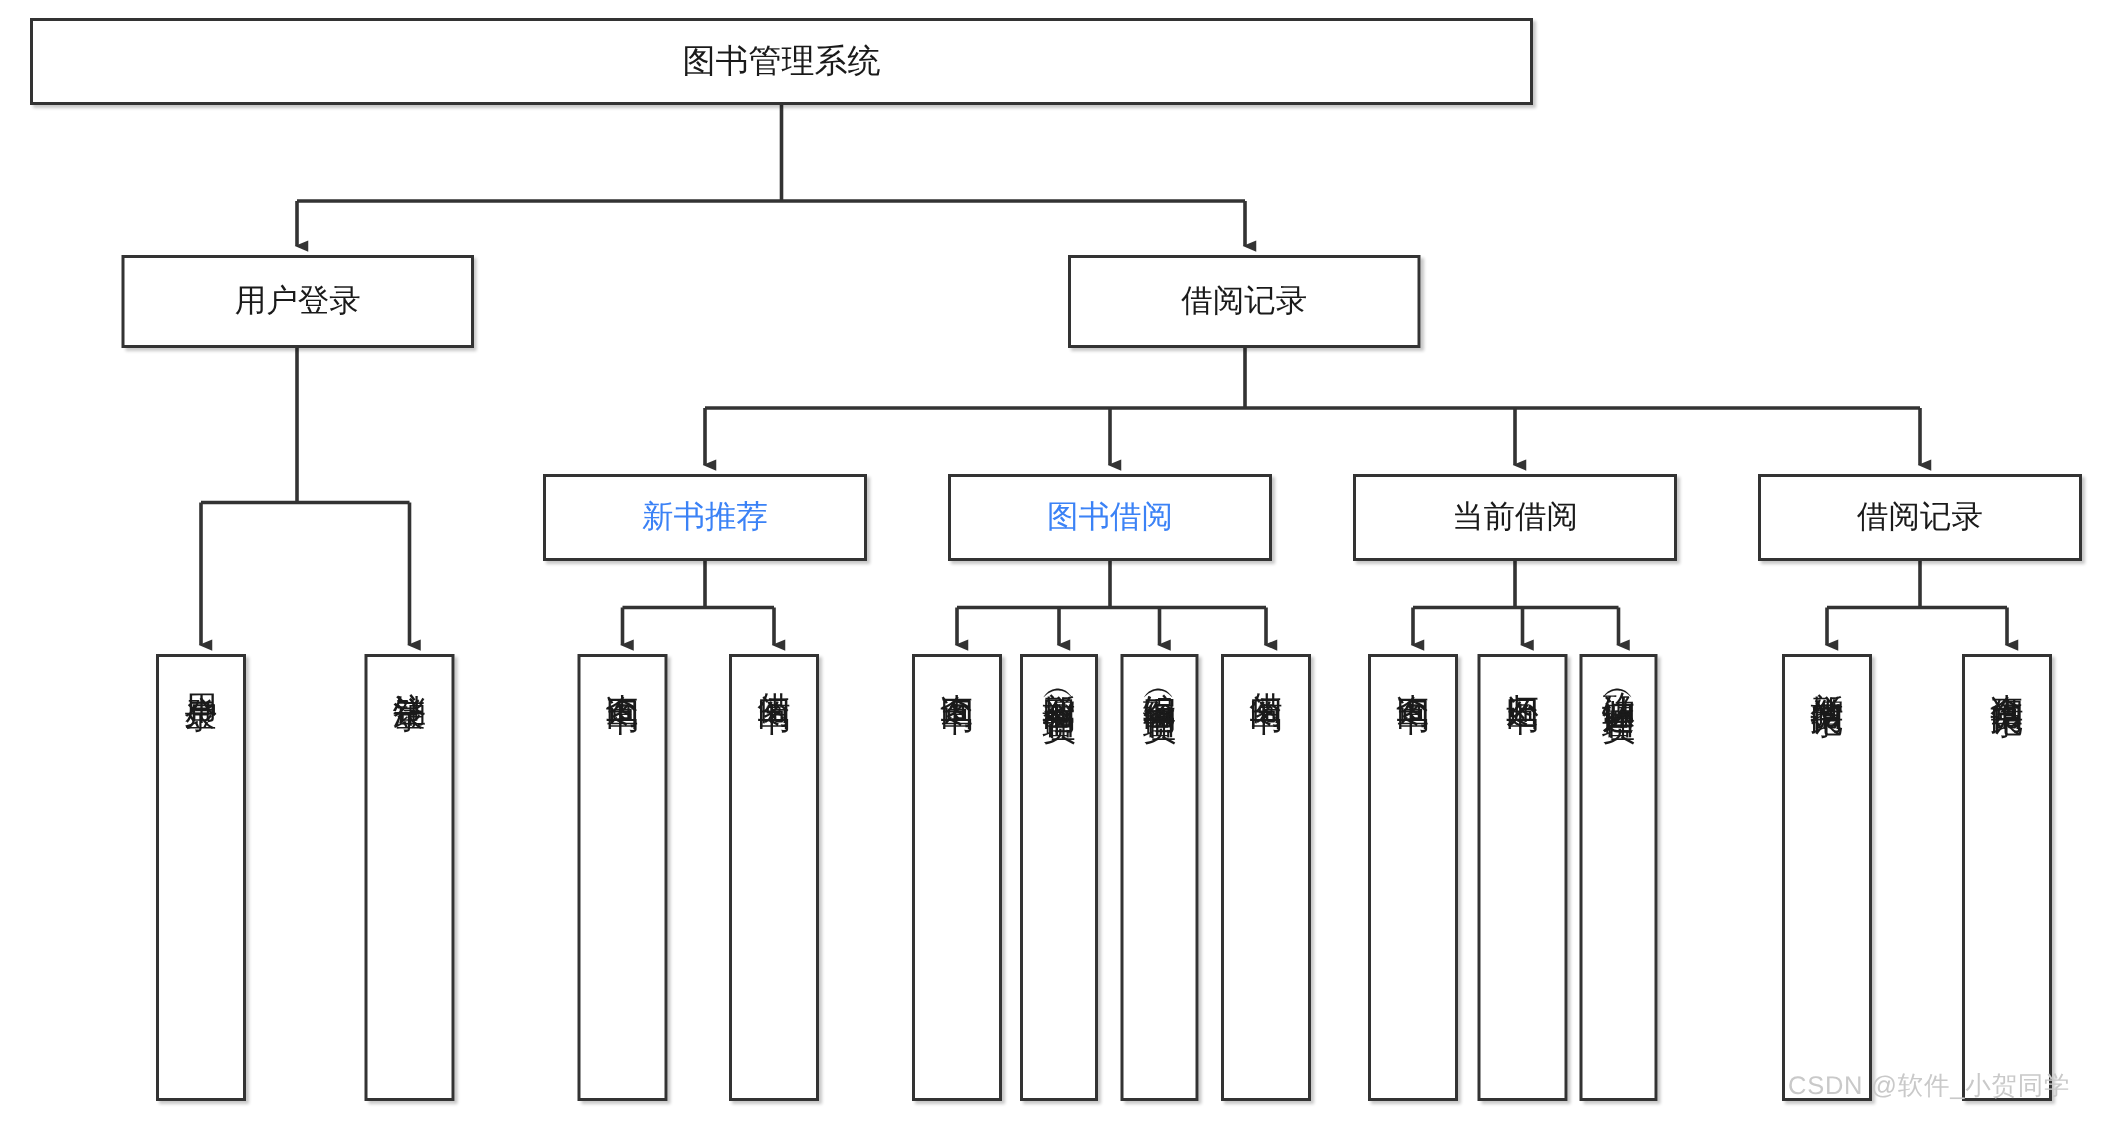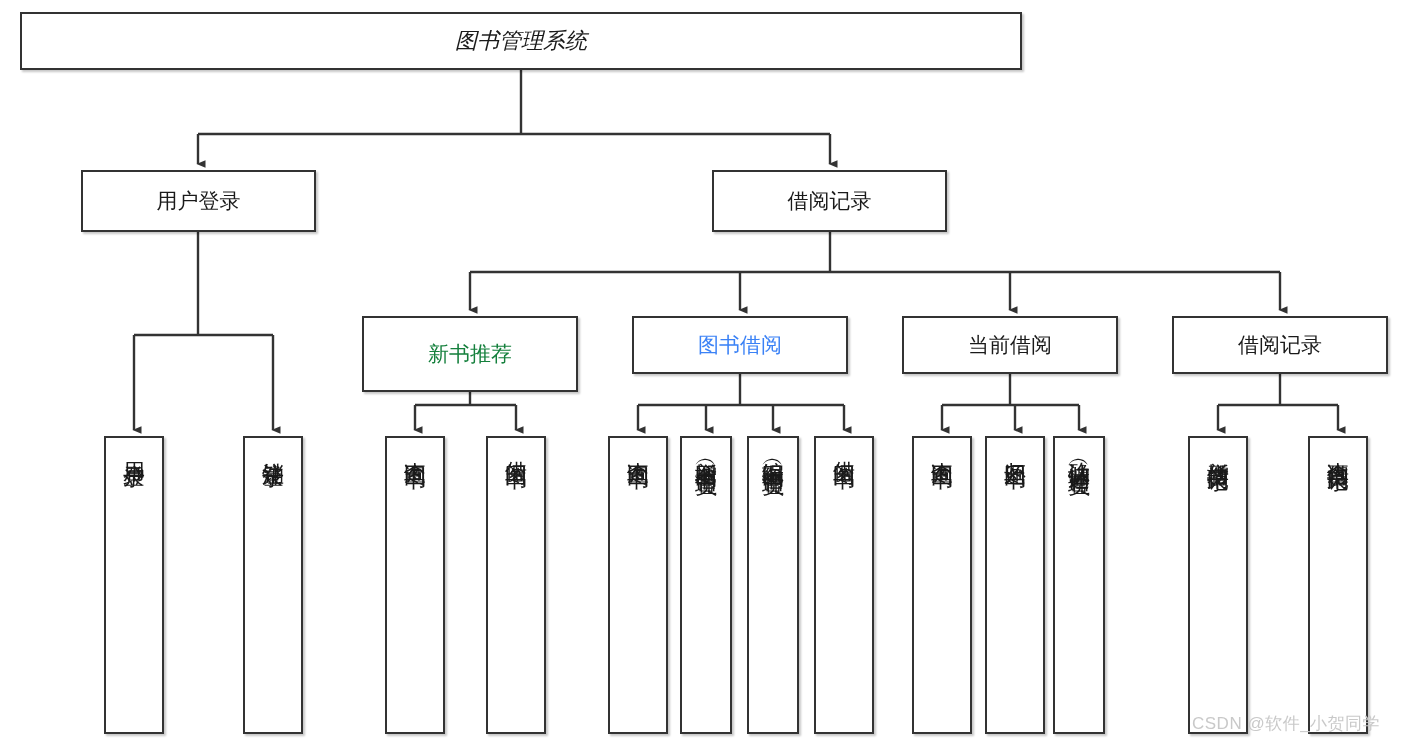--- a/index.html
+++ b/index.html
@@ -122,32 +122,32 @@
       <path d="M 1015 405 L 1015 430" marker-end="url(#arrow)"></path>
       <path d="M 1079 405 L 1079 430" marker-end="url(#arrow)"></path>
 
       <path d="M 1280 374 L 1280 405"></path>
       <path d="M 1218 405 L 1338 405"></path>
       <path d="M 1218 405 L 1218 430" marker-end="url(#arrow)"></path>
       <path d="M 1338 405 L 1338 430" marker-end="url(#arrow)"></path>
     </g>
   </svg>
 
-  <div class="node horiz root" style="left: 20px; top: 12px; width: 1002px; height: 58px; border-color: rgb(51, 51, 51); background: rgb(255, 255, 255); color: rgb(26, 26, 26); font-style: italic;">
+  <div class="node horiz root" style="left: 20px; top: 12px; width: 1002px; height: 58px; border-color: rgb(51, 51, 51); background: rgb(255, 255, 255); color: rgb(26, 26, 26);">
     <span class="label">图书管理系统</span>
   </div>
 
   <div class="node horiz" style="left: 81px; top: 170px; width: 235px; height: 62px; border-color: rgb(51, 51, 51); background: rgb(255, 255, 255); color: rgb(26, 26, 26);">
     <span class="label">用户登录</span>
   </div>
   <div class="node horiz" style="left: 712px; top: 170px; width: 235px; height: 62px; border-color: rgb(51, 51, 51); background: rgb(255, 255, 255); color: rgb(26, 26, 26);">
     <span class="label">借阅记录</span>
   </div>
 
-  <div class="node horiz" style="left: 362px; top: 316px; width: 216px; height: 76px; border-color: rgb(51, 51, 51); background: rgb(255, 255, 255); color: #15803d;">
+  <div class="node horiz" style="left: 362px; top: 316px; width: 216px; height: 58px; border-color: rgb(51, 51, 51); background: rgb(255, 255, 255); color: #3b82f6;">
     <span class="label">新书推荐</span>
   </div>
   <div class="node horiz" style="left: 632px; top: 316px; width: 216px; height: 58px; border-color: rgb(51, 51, 51); background: rgb(255, 255, 255); color: #3b82f6;">
     <span class="label">图书借阅</span>
   </div>
   <div class="node horiz" style="left: 1172px; top: 316px; width: 216px; height: 58px; border-color: rgb(51, 51, 51); background: rgb(255, 255, 255); color: rgb(26, 26, 26);">
     <span class="label">借阅记录</span>
   </div>
   <div class="node horiz" style="left: 902px; top: 316px; width: 216px; height: 58px; border-color: rgb(51, 51, 51); background: rgb(255, 255, 255); color: rgb(26, 26, 26);">
     <span class="label">当前借阅</span>

